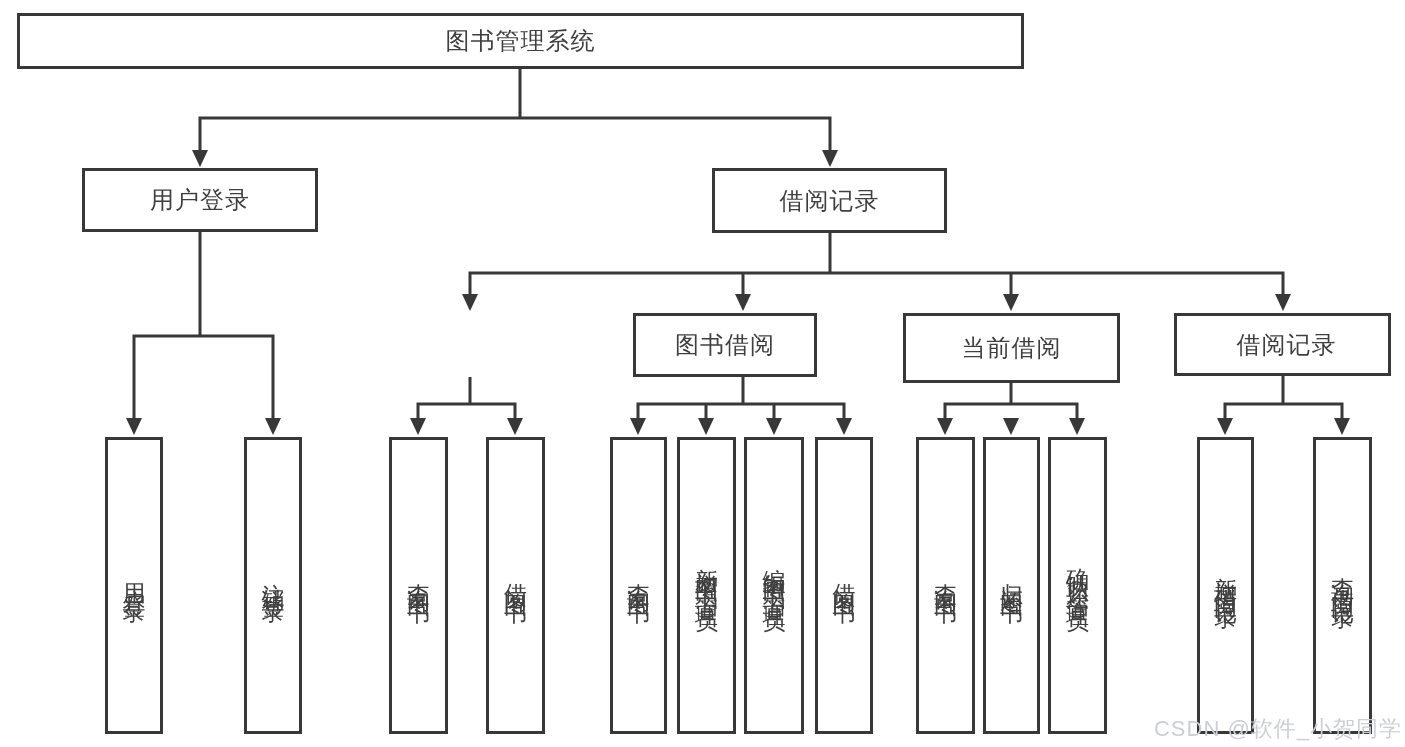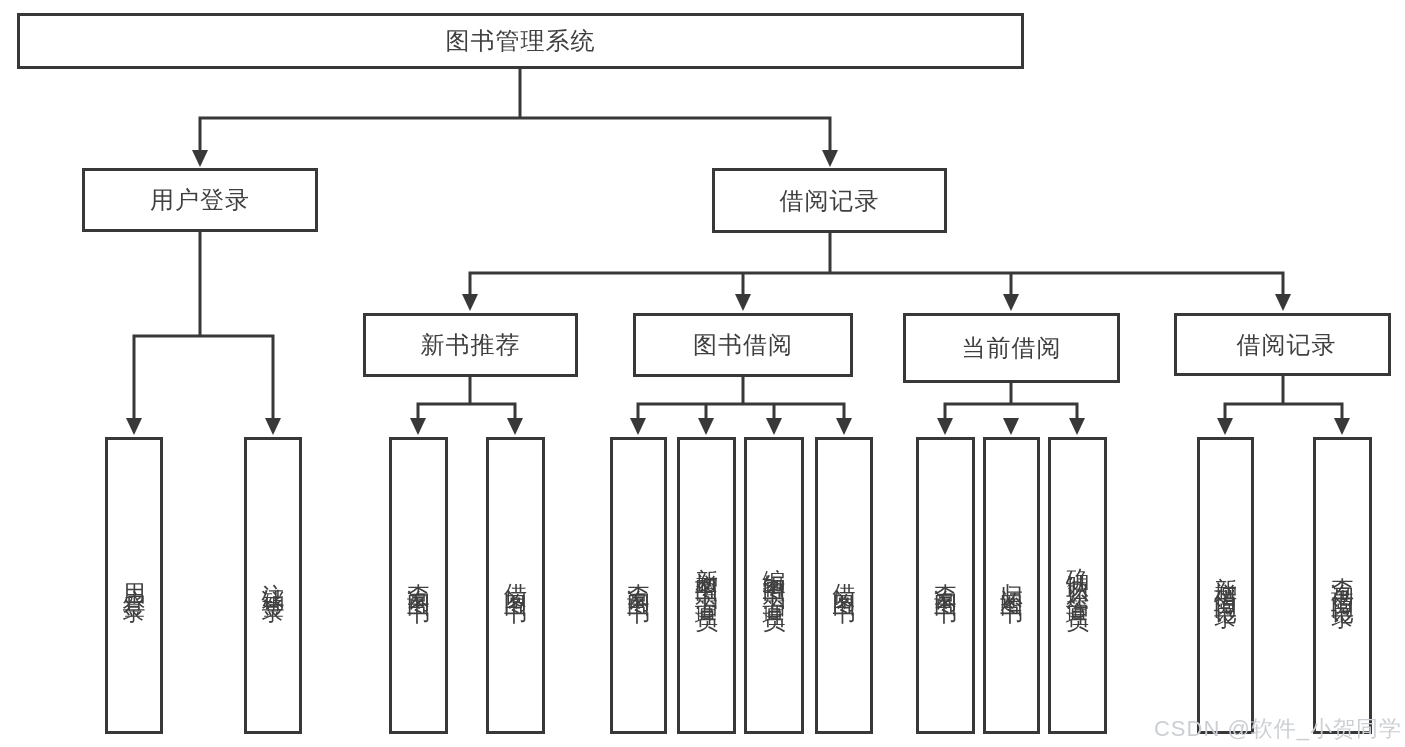--- a/index.html
+++ b/index.html
@@ -117,24 +117,21 @@
     <span>图书管理系统</span>
   </div>
 
   <div class="box hbox" style="left:82px;top:168px;width:236px;height:64px;">
     <span>用户登录</span>
   </div>
   <div class="box hbox" style="left:712px;top:168px;width:235px;height:65px;">
     <span>借阅记录</span>
   </div>
 
-  <div class="box hbox" style="left:363px;top:313px;width:215px;height:64px;">
-    <span>新书推荐</span>
-  </div>
-  <div class="box hbox" style="left:633px;top:313px;width:220px;height:64px;">
+  <div class="box hbox" style="left:633px;top:313px;width:184px;height:64px;">
     <span>图书借阅</span>
   </div>
   <div class="box hbox" style="left:903px;top:313px;width:217px;height:70px;">
     <span>当前借阅</span>
   </div>
   <div class="box hbox" style="left:1174px;top:313px;width:217px;height:63px;padding-left:8px;">
     <span>借阅记录</span>
   </div>
 
   <div class="box vbox" style="left:105px;top:437px;width:58px;height:297px;">

